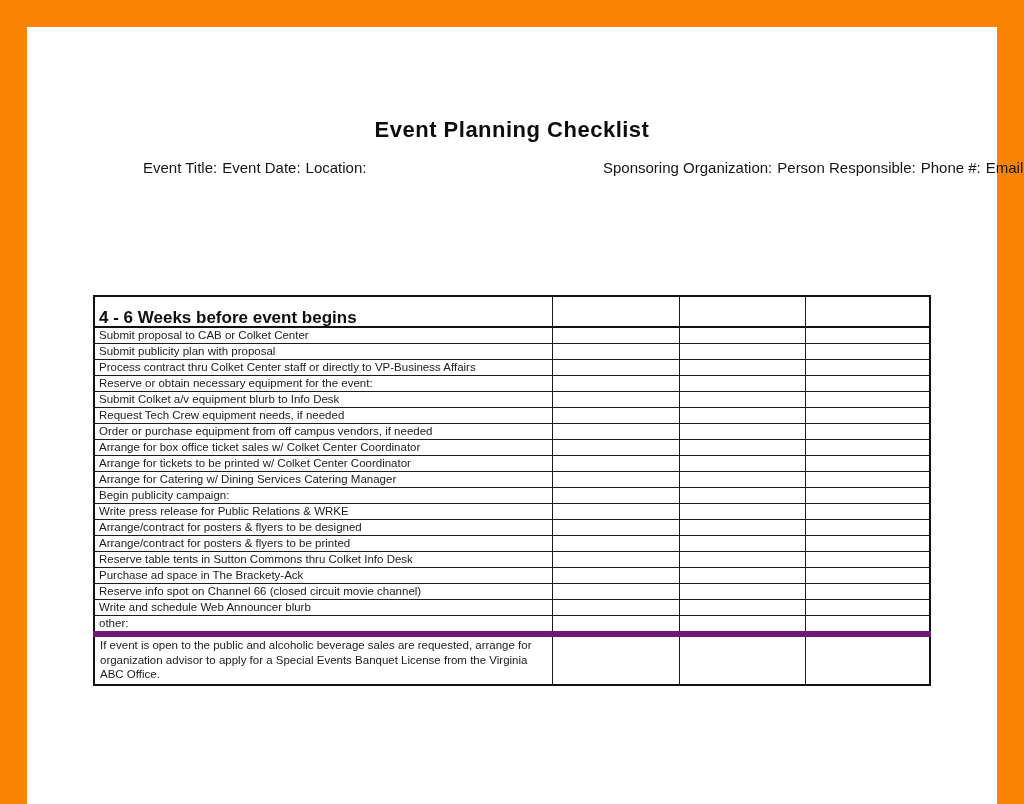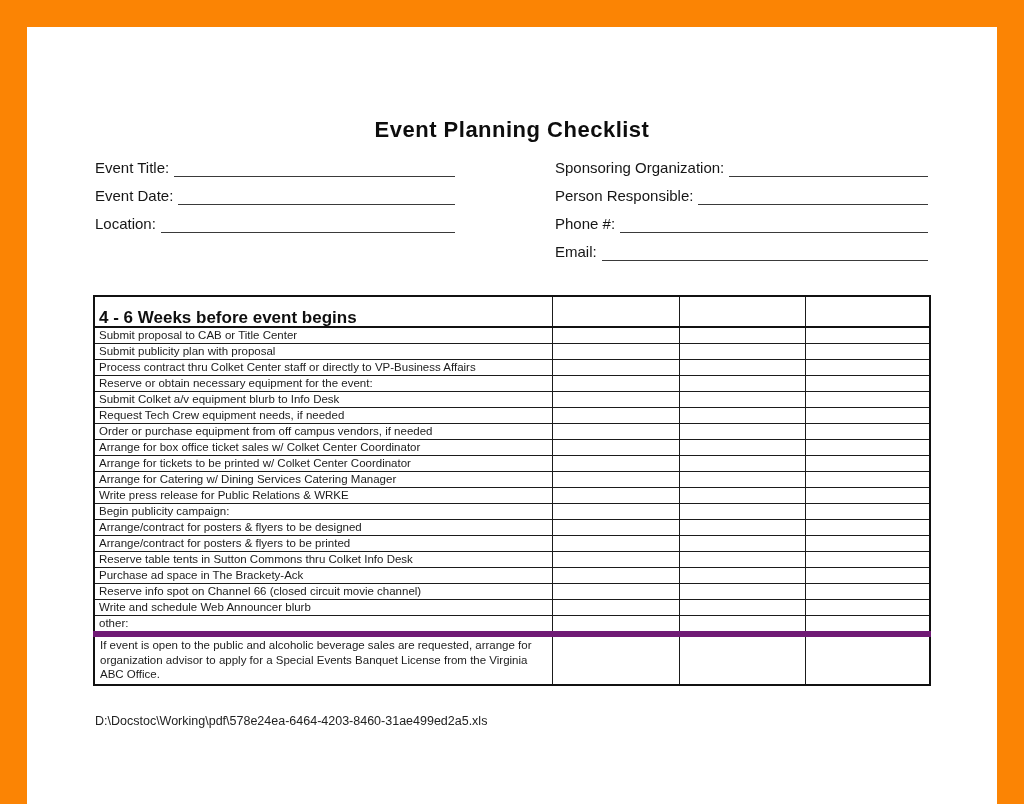--- a/index.html
+++ b/index.html
@@ -11,21 +11,21 @@
   }
   .page{
     position:absolute;left:27px;top:27px;width:970px;height:784px;
     background:var(--paper,#fff);
   }
   .doc-title{
     position:absolute;top:90px;left:0;width:100%;
     text-align:center;font-size:22px;font-weight:bold;margin:0;
     letter-spacing:.5px;color:#0d0d0d;
   }
-  .form-col{position:absolute;display:flex;flex-direction:column;}
+  .form-col{position:absolute;display:flex;flex-direction:row;margin-left:48px;}
   .form-col.left{left:68px;top:130px;width:360px;}
   .form-col.right{left:528px;top:130px;width:373px;}
   .field{display:flex;align-items:flex-end;height:20px;margin-bottom:8px;}
   .flabel{font-size:15px;line-height:19px;white-space:nowrap;color:#161616;}
   .fline{flex:1;border-bottom:1.5px solid #3a3a3a;height:16px;margin-left:5px;}
   table.checklist{
     position:absolute;left:66px;top:240px;width:836px;
     border-collapse:collapse;table-layout:fixed;
   }
   table.checklist td{
@@ -101,21 +101,21 @@
         <col style="width:125px">
       </colgroup>
     <tbody>
         <tr class="section-row">
       <td><span class="section-title">4 - 6 Weeks before event begins</span></td>
       <td></td>
       <td></td>
       <td></td>
     </tr>
     <tr>
-          <td>Submit proposal to CAB or Title Center</td>
+          <td>Submit proposal to CAB or Colket Center</td>
           <td></td>
           <td></td>
           <td></td>
         </tr>
     <tr>
           <td>Submit publicity plan with proposal</td>
           <td></td>
           <td></td>
           <td></td>
         </tr>
@@ -161,27 +161,27 @@
           <td></td>
           <td></td>
         </tr>
     <tr>
           <td>Arrange for Catering w/ Dining Services Catering Manager</td>
           <td></td>
           <td></td>
           <td></td>
         </tr>
     <tr>
+          <td>Begin publicity campaign:</td>
+          <td></td>
+          <td></td>
+          <td></td>
+        </tr>
+    <tr>
           <td class="indent">Write press release for Public Relations &amp; WRKE</td>
-          <td></td>
-          <td></td>
-          <td></td>
-        </tr>
-    <tr>
-          <td>Begin publicity campaign:</td>
           <td></td>
           <td></td>
           <td></td>
         </tr>
     <tr>
           <td class="indent">Arrange/contract for posters &amp; flyers to be designed</td>
           <td></td>
           <td></td>
           <td></td>
         </tr>
@@ -223,15 +223,14 @@
         </tr>
     <tr class="para-row">
           <td>If event is open to the public and alcoholic beverage sales are requested, arrange for organization advisor to apply for a Special Events Banquet License from the Virginia ABC Office.</td>
           <td></td>
           <td></td>
           <td></td>
         </tr>
   </tbody>
     </table>
 
-  <div class="footer-path">D:\Docstoc\Working\pdf\578e24ea-6464-4203-8460-31ae499ed2a5.xls</div>
 
 </div>
 
 </body></html>

